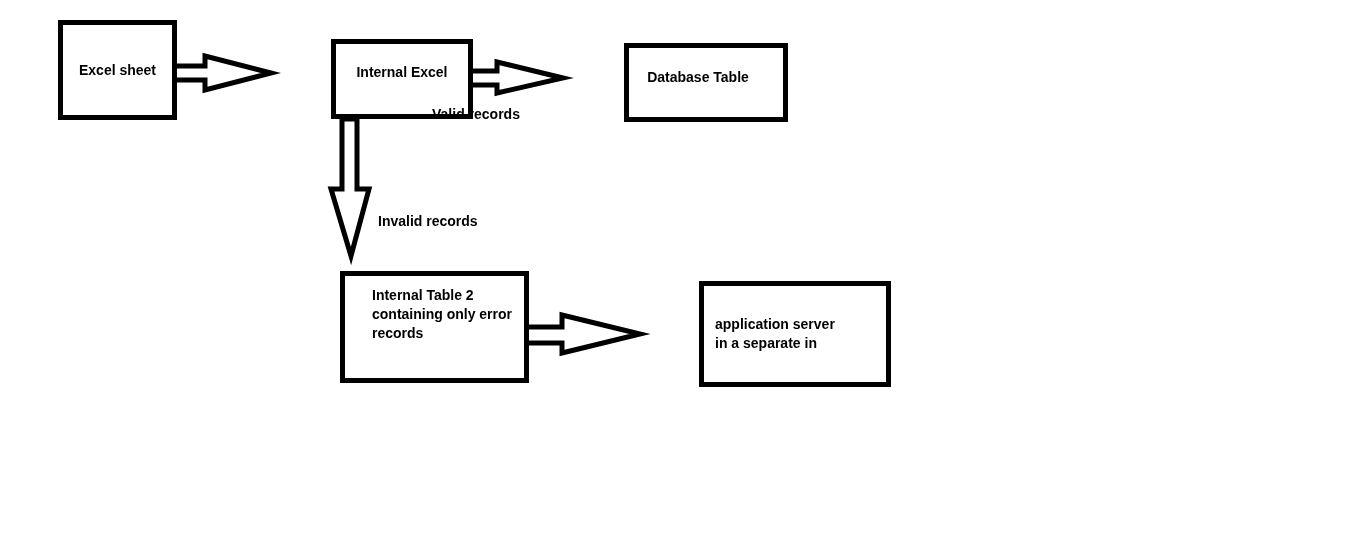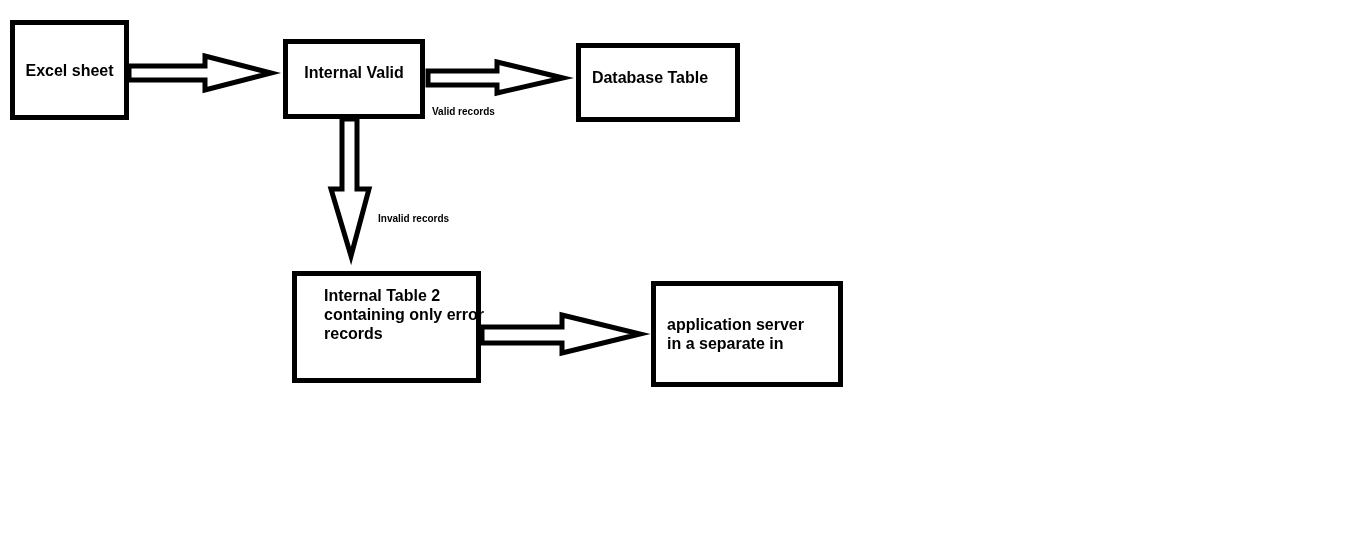--- a/index.html
+++ b/index.html
@@ -26,35 +26,36 @@
   }
   .box {
     position: absolute;
     border: 5px solid var(--line);
     background: var(--bg);
     display: flex;
     flex-direction: column;
     justify-content: center;
     color: var(--line);
     font-weight: bold;
-    font-size: 16px;
+    font-size: 14px;
     line-height: 19px;
+    margin-left: 48px;
   }
   .box .box-line { white-space: nowrap; }
   .centered { align-items: center; text-align: center; }
   #box-excel     { left: 10px;  top: 20px;  width: 119px; height: 100px; }
   #box-internal  { left: 283px; top: 39px;  width: 142px; height: 80px;  padding-bottom: 14px; }
   #box-database  { left: 576px; top: 43px;  width: 164px; height: 79px;  padding-bottom: 10px; padding-right: 16px; text-align: right; }
   #box-internal2 { left: 292px; top: 271px; width: 189px; height: 112px; padding-left: 27px; padding-bottom: 25px; }
   #box-store     { left: 651px; top: 281px; width: 192px; height: 106px; padding-left: 11px; }
   .arrow-label {
     position: absolute;
     color: var(--line);
     font-weight: bold;
-    font-size: 10px;
+    font-size: 14px;
     white-space: nowrap;
   }
   #label-valid   { left: 432px; top: 106px; }
   #label-invalid { left: 378px; top: 213px; }
 </style>
 </head>
 <body>
 
 <div class="canvas">
 
@@ -63,21 +64,21 @@
     <polygon class="arrow" points="428,71 497,71 497,62 563,78 497,93 497,85 428,85"></polygon>
     <polygon class="arrow" points="342,119 342,189 331,189 351,256 369,189 357,189 357,119"></polygon>
     <polygon class="arrow" points="482,327 562,327 562,315 640,334 562,353 562,343 482,343"></polygon>
   </svg>
 
   <div class="box centered" id="box-excel">
     <span class="box-line">Excel sheet</span>
   </div>
 
   <div class="box centered" id="box-internal">
-    <span class="box-line">Internal Valid</span>
+    <span class="box-line">Internal Excel</span>
   </div>
 
   <div class="box centered" id="box-database">
     <span class="box-line">Database Table</span>
   </div>
 
   <div class="box" id="box-internal2">
     <span class="box-line">Internal Table 2</span>
     <span class="box-line">containing only error</span>
     <span class="box-line">records</span>

